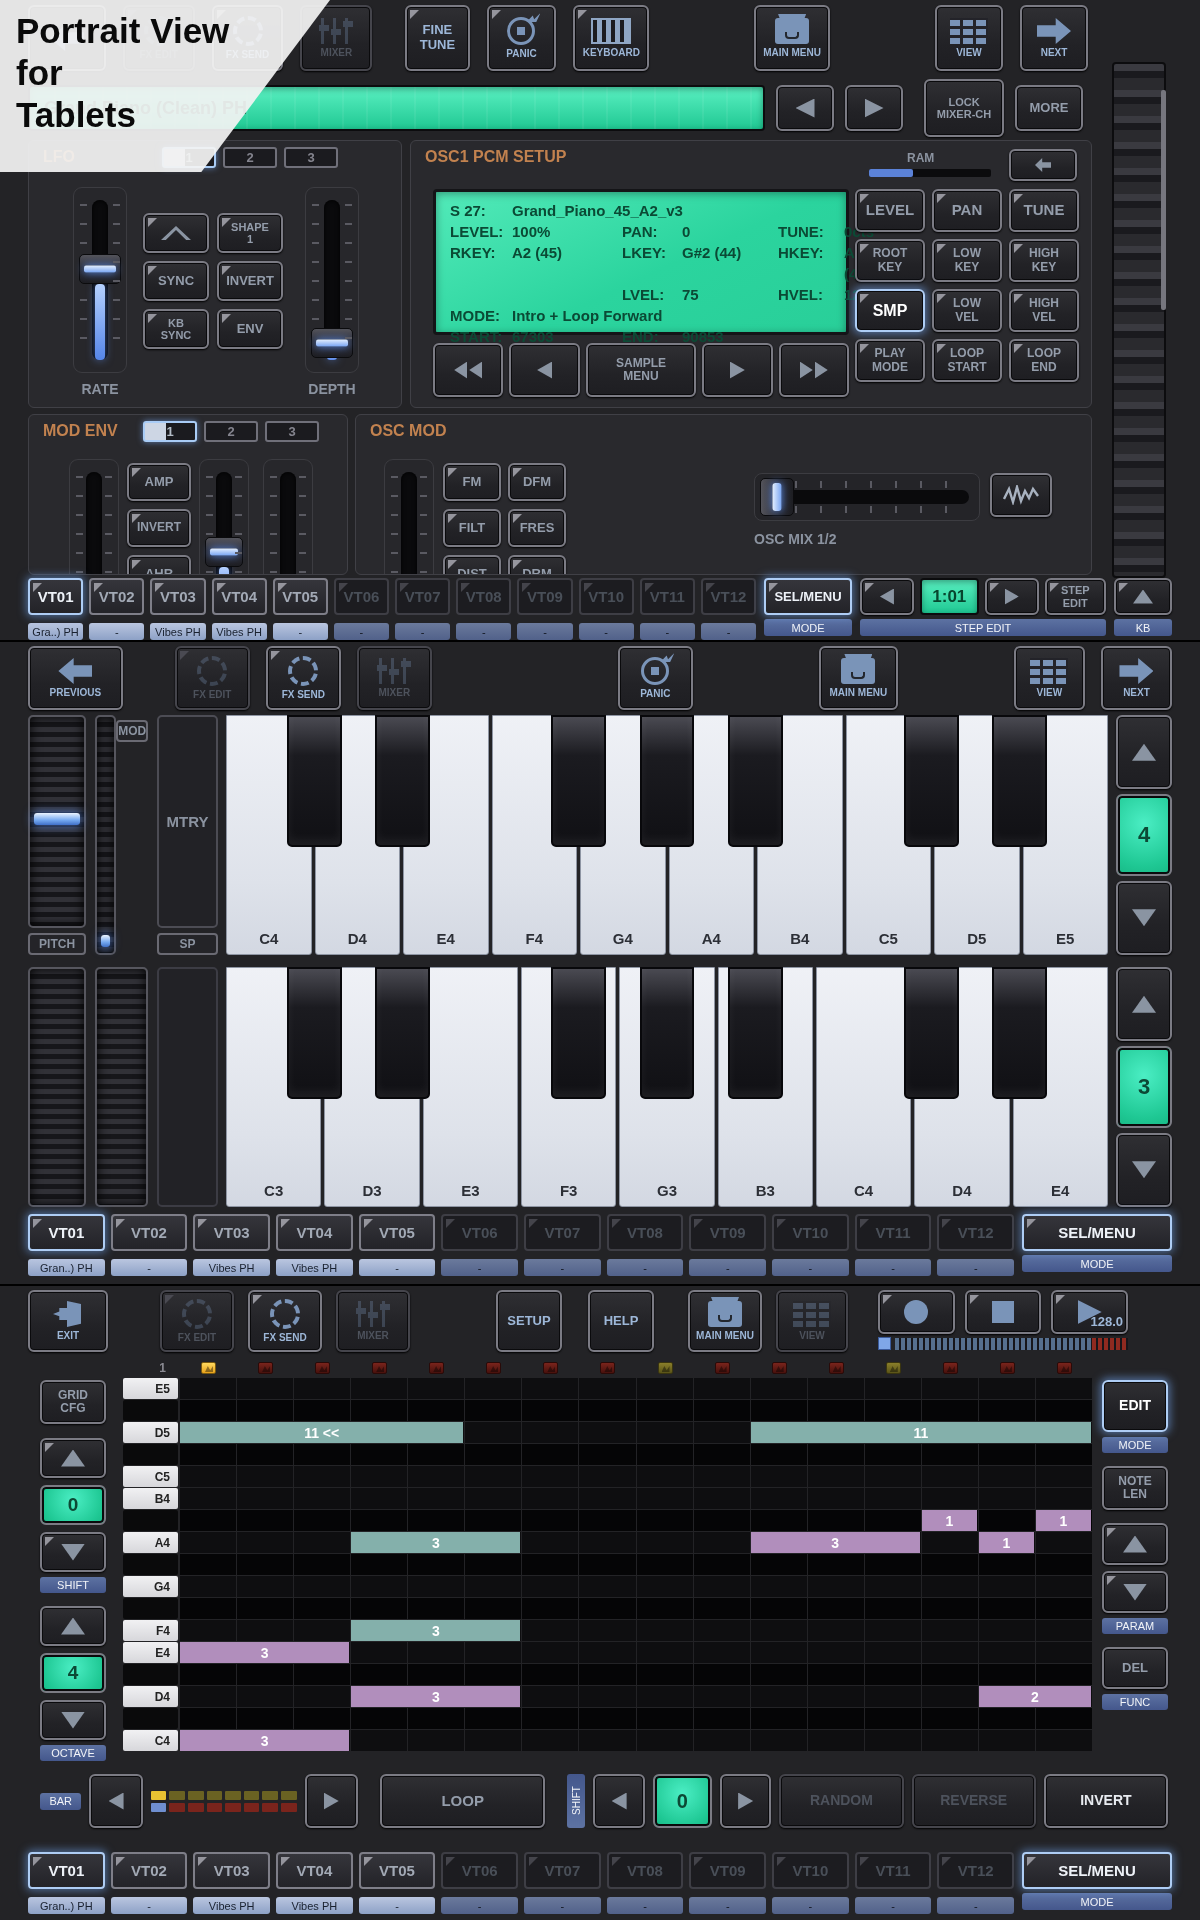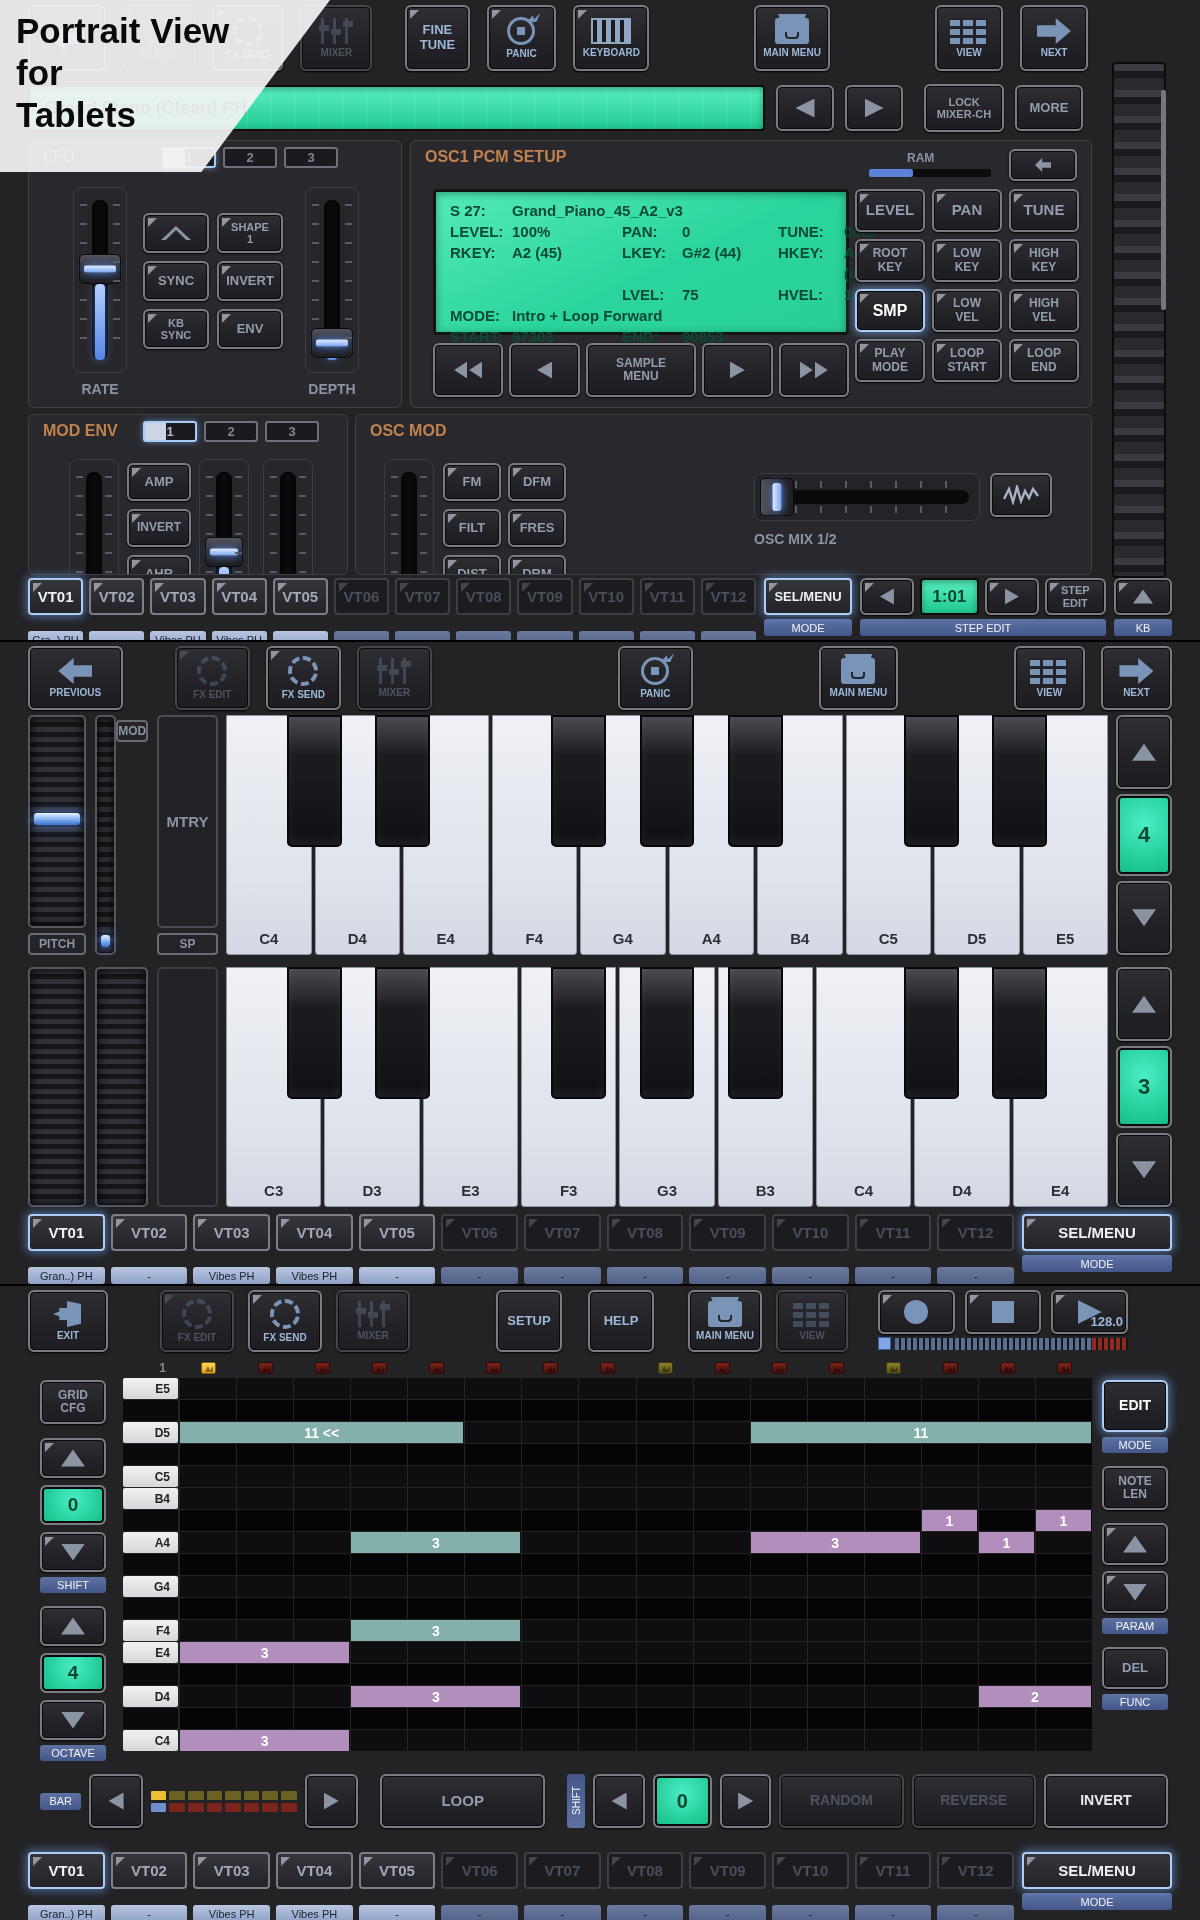--- a/index.html
+++ b/index.html
@@ -35,21 +35,21 @@
     justify-content:center; color:#19212f; background:linear-gradient(#bac6e0,#8da1c6); }
   .chip.dimc { background:linear-gradient(#6b7a9c,#51618a); color:#10151f; }
   .chip.navy { background:linear-gradient(#5d72a2,#44578c); color:#f2f4f8; }
 
   
   .lcd { background:linear-gradient(180deg,#5af0c1,#20c893); border:2px solid #0c0c0e; border-radius:4px;
     box-shadow:inset 0 2px 6px rgba(0,50,35,.45); color:#07462f; font-weight:bold;
     display:flex; align-items:center; justify-content:center; }
 
   
-  .vtcol { flex:1; display:flex; flex-direction:column; gap:16px; min-width:0; }
+  .vtcol { flex:1; display:flex; flex-direction:column; gap:8px; min-width:0; }
   .vtab { position:relative; height:37px; background:linear-gradient(#35353b,#232328);
     border:2px solid #7e7e88; border-radius:4px; color:#a2a9b5; font-weight:bold; font-size:15px;
     display:flex; align-items:center; justify-content:center; }
   .vtab.dim { border-color:#3e3e45; color:#494f58; background:#1c1c20; }
   .vtab.dim::before { border-top-color:#44444b; }
   .vtab.active { border-color:#aecdf5; color:#eef2f8; box-shadow:0 0 8px 2px rgba(120,175,255,.5); }
   .vchip { height:17px; }
   .vtrow { position:absolute; display:flex; gap:8px; align-items:flex-start; }
 
   
@@ -190,21 +190,21 @@
     <div class="btn bright" style="width:70px;font-size:10px;margin-left:88px"><span class="sic view-ic"></span><span>VIEW</span></div>
     <div class="btn bright" style="width:70px;font-size:10px"><span class="sic stem-r"></span><span>NEXT</span></div>
   </div>
 
   <div style="position:absolute;top:80px;left:28px;width:1055px;height:56px;display:flex;gap:11px;align-items:center;">
     <div class="lcd" style="flex:1;height:46px;justify-content:flex-start;padding-left:14px;font-size:18px;background-image:repeating-linear-gradient(90deg,rgba(255,255,255,.06) 0 2px,transparent 2px 24px),linear-gradient(180deg,#5af0c1,#20c893)">
         <span>Grand Piano (Clean) PH</span>
       </div>
     <div class="btn" style="width:58px;height:46px"><span class="ar ar-l"></span></div>
     <div class="btn" style="width:58px;height:46px"><span class="ar ar-r"></span></div>
-    <div class="btn" style="width:80px;height:48px;font-size:11px;margin-left:10px"><span>LOCK
+    <div class="btn" style="width:80px;height:58px;font-size:11px;margin-left:10px"><span>LOCK
 MIXER-CH</span></div>
     <div class="btn" style="width:68px;height:46px"><span>MORE</span></div>
   </div>
 
   <div class="knurl" style="right:34px;top:62px;width:54px;height:516px;"></div>
   <div style="position:absolute;right:34px;top:90px;width:5px;height:220px;background:#76767e;border-radius:2px;"></div>
 
   <div class="panel" style="left:28px;top:140px;width:374px;height:268px;">
     <div class="ptitle" style="left:14px;top:7px">LFO</div>
     <div id="lfo-tabs" style="position:absolute;left:133px;top:6px;display:flex;gap:7px">

